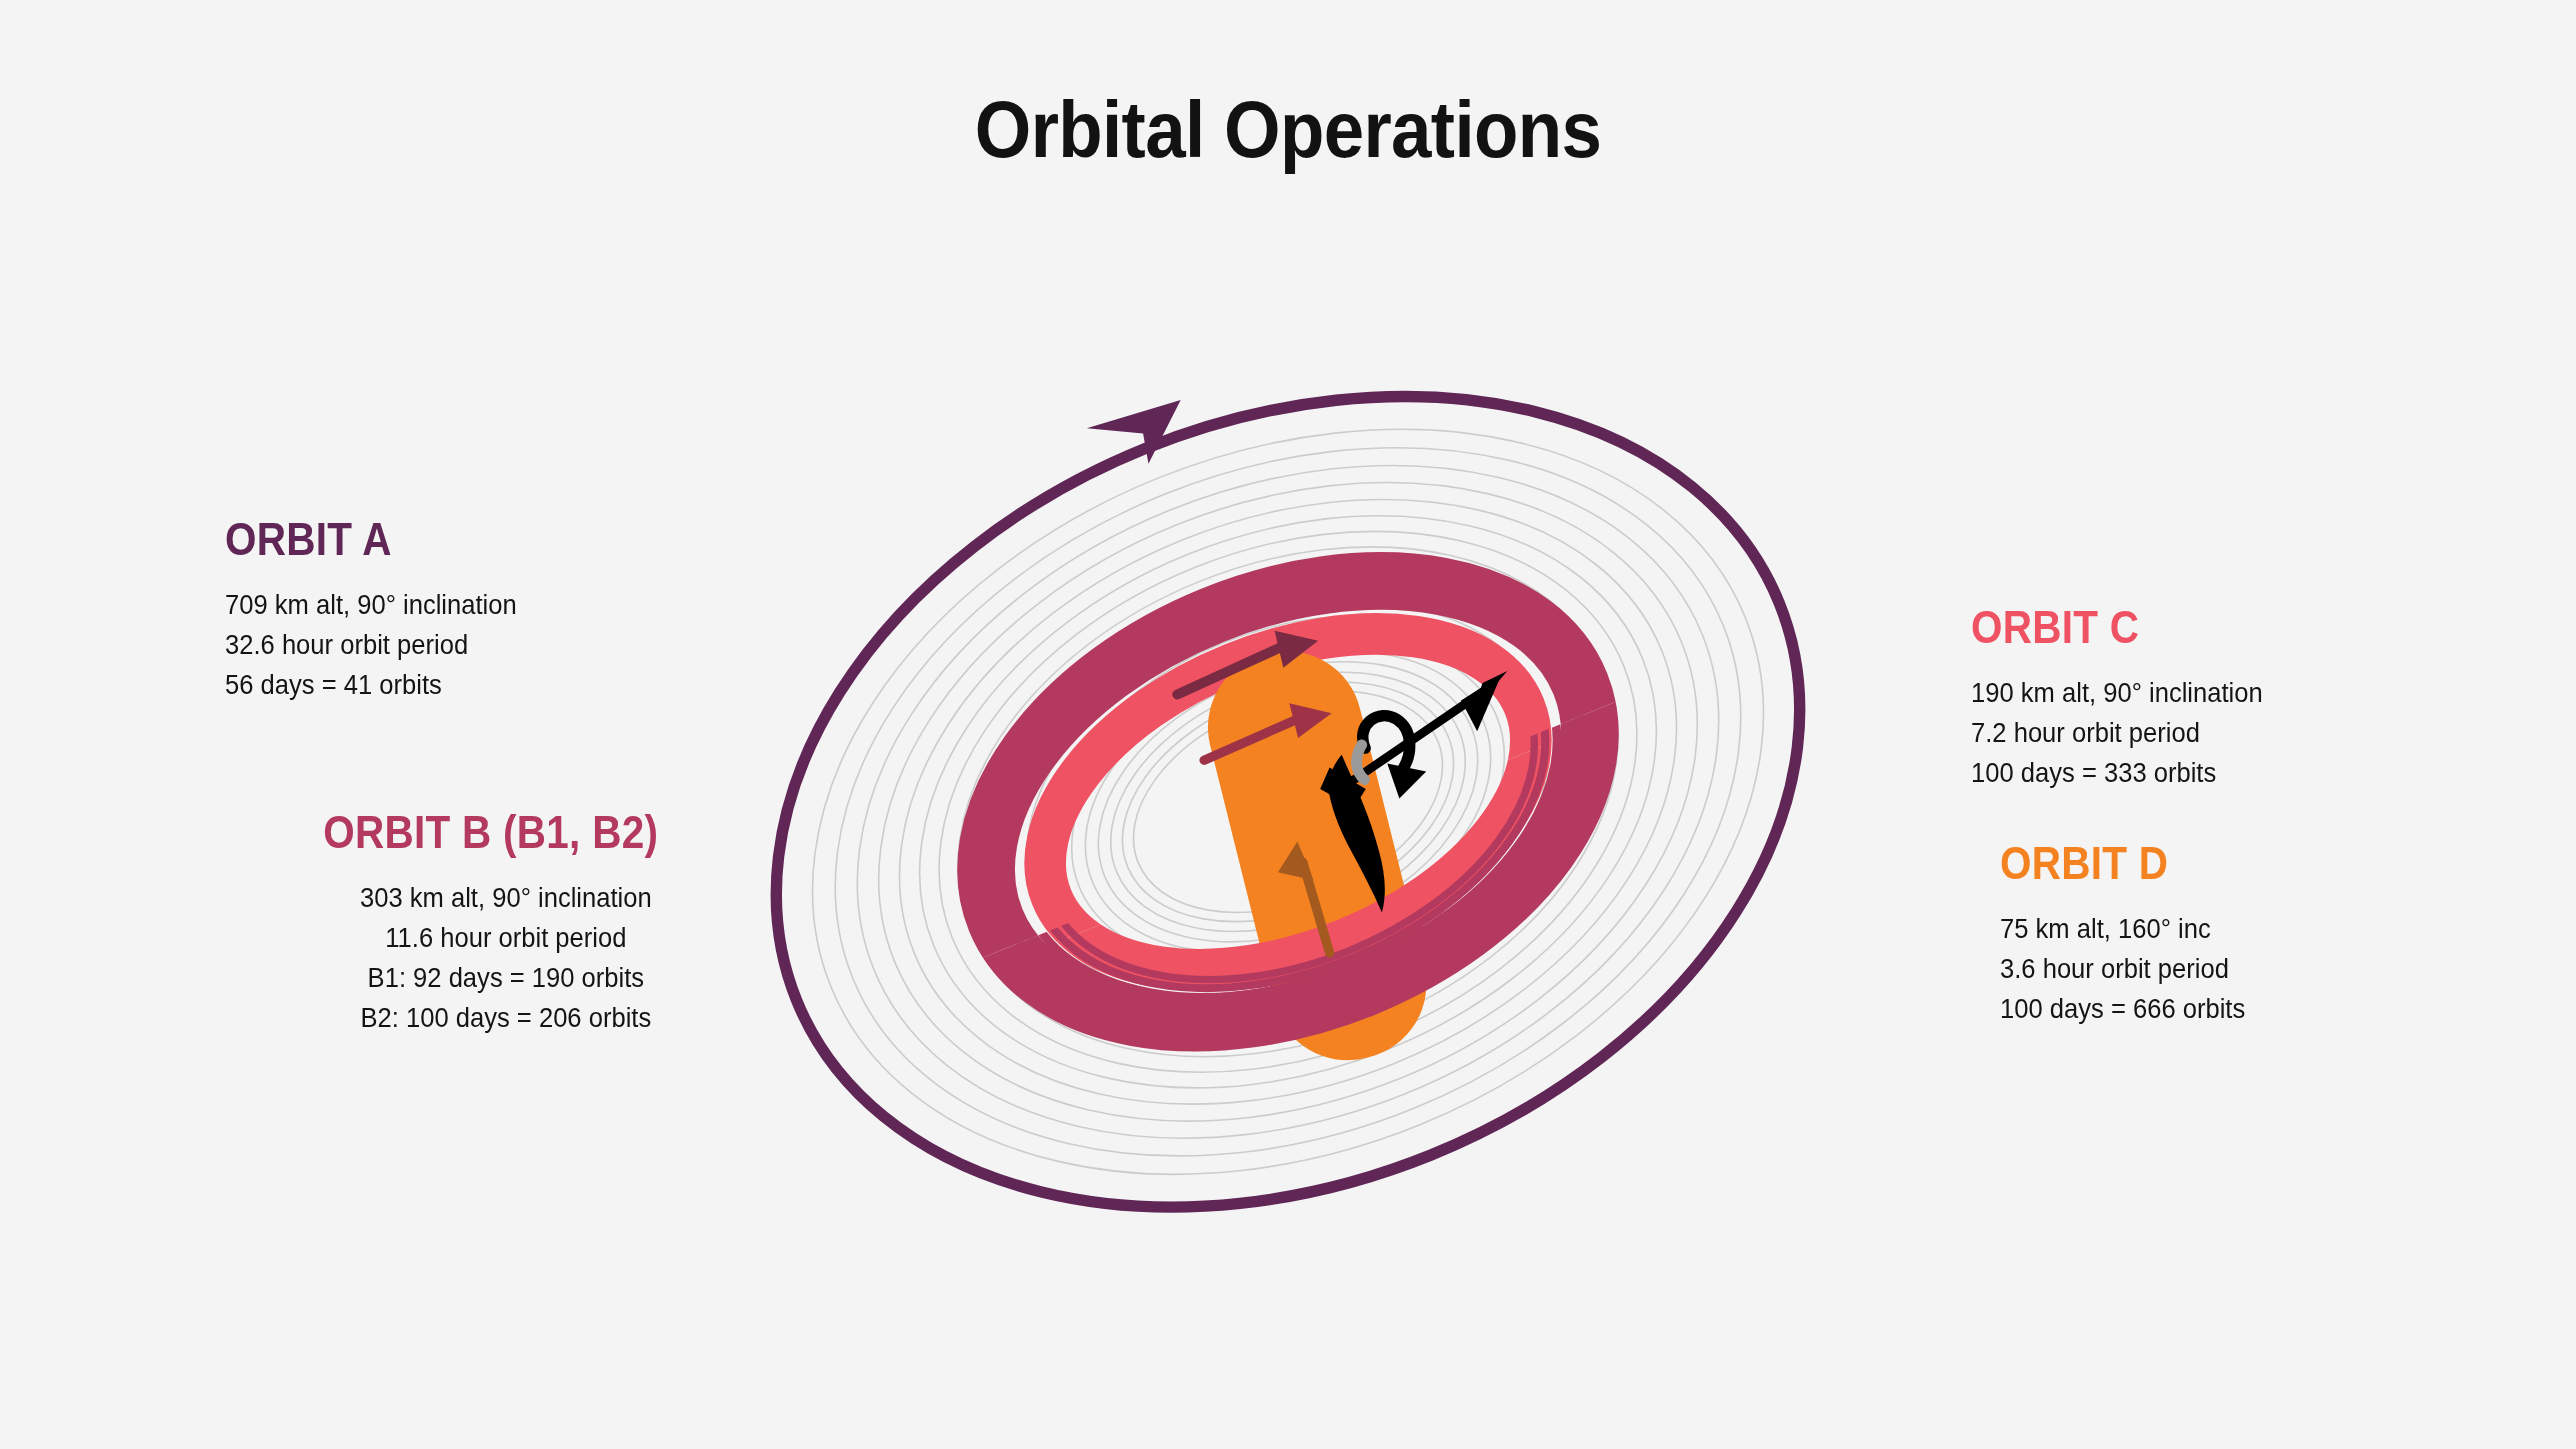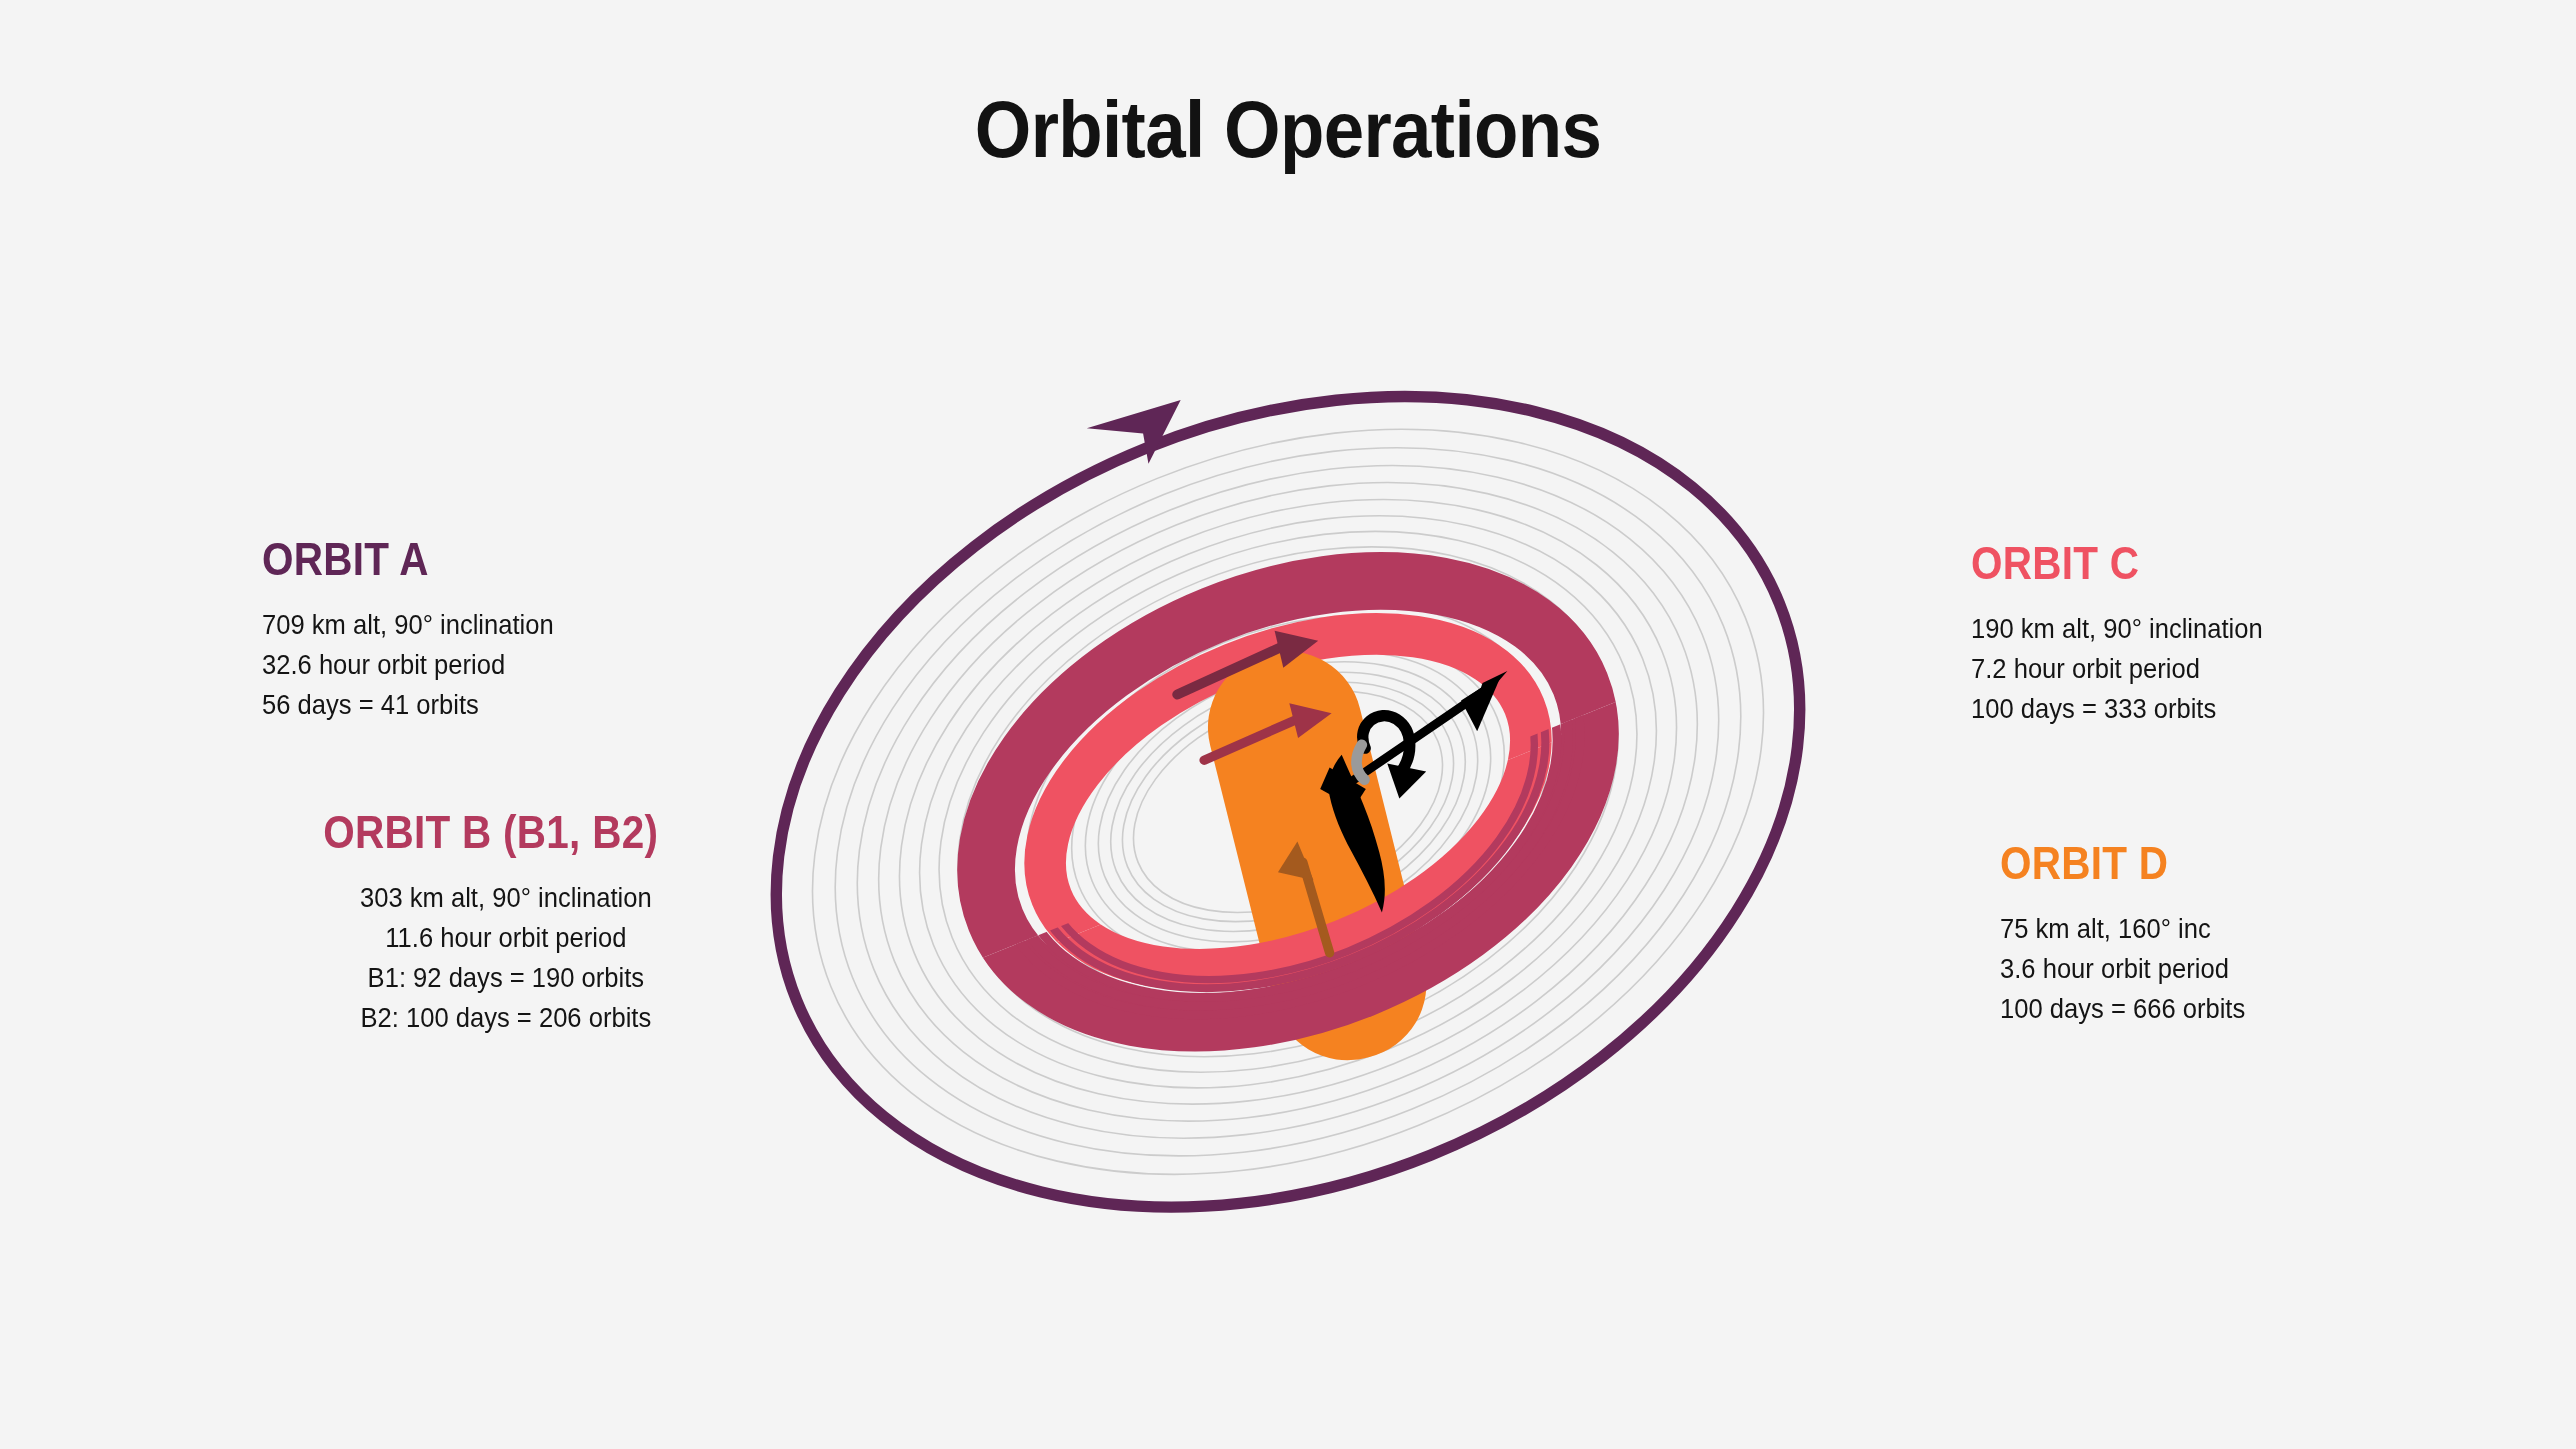--- a/index.html
+++ b/index.html
@@ -194,21 +194,21 @@
   <g transform="rotate(-22 1920 1195)">
     <ellipse cx="1920" cy="1195" rx="790" ry="568" fill="none" stroke="#5f2656" stroke-width="17"></ellipse>
   </g>
   <g>
     <path d="M1620 638 L1760 596 L1712 691 L1704 646 Z" fill="#5f2656"></path>
   </g>
 </svg>
 
 <div class="label-col" id="left-col">
 
-  <div class="orbit-block" style="top:536px;margin-left:37px;">
+  <div class="orbit-block" style="top:516px;">
     <div class="orbit-heading" style="color:#5f2656;">ORBIT A</div>
     <div class="orbit-lines">
       <div>709 km alt, 90° inclination</div>
       <div>32.6 hour orbit period</div>
       <div>56 days = 41 orbits</div>
     </div>
   </div>
 
   <div class="orbit-block" style="top:809px;text-align:center;">
     <div class="orbit-heading" style="color:#b33a5e;">ORBIT B (B1, B2)</div>
@@ -217,21 +217,21 @@
       <div>11.6 hour orbit period</div>
       <div>B1: 92 days = 190 orbits</div>
       <div>B2: 100 days = 206 orbits</div>
     </div>
   </div>
 
 </div>
 
 <div class="label-col" id="right-col">
 
-  <div class="orbit-block" style="top:540px;">
+  <div class="orbit-block" style="top:604px;">
     <div class="orbit-heading" style="color:#ef5262;">ORBIT C</div>
     <div class="orbit-lines">
       <div>190 km alt, 90° inclination</div>
       <div>7.2 hour orbit period</div>
       <div>100 days = 333 orbits</div>
     </div>
   </div>
 
   <div class="orbit-block" style="top:840px;margin-left:29px;">
     <div class="orbit-heading" style="color:#f58220;">ORBIT D</div>

